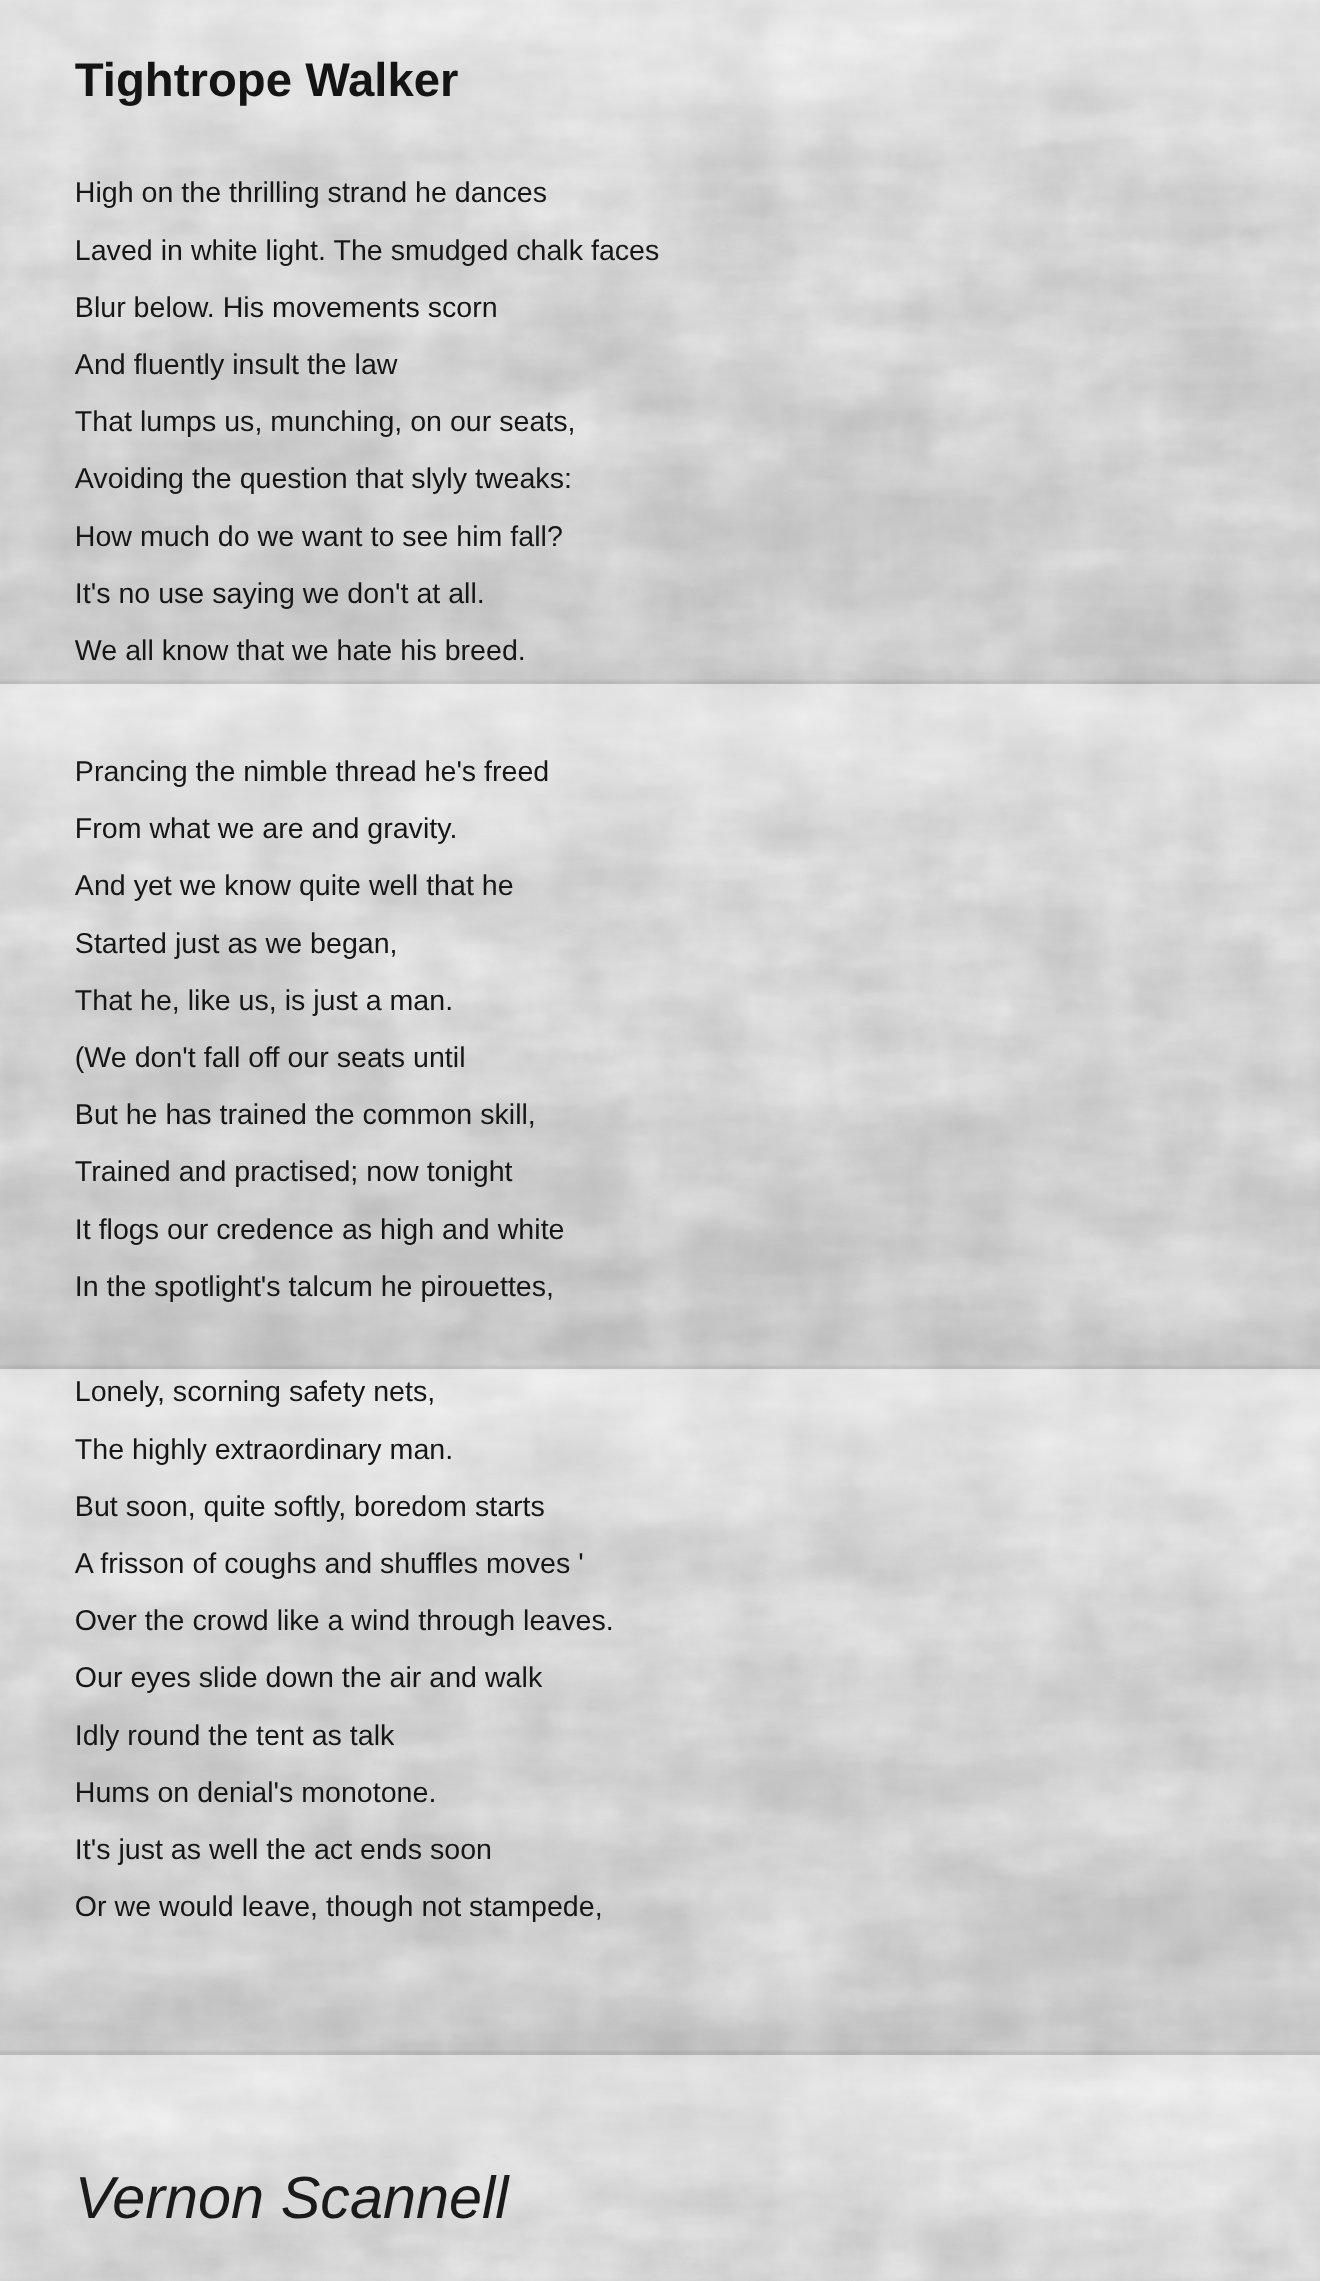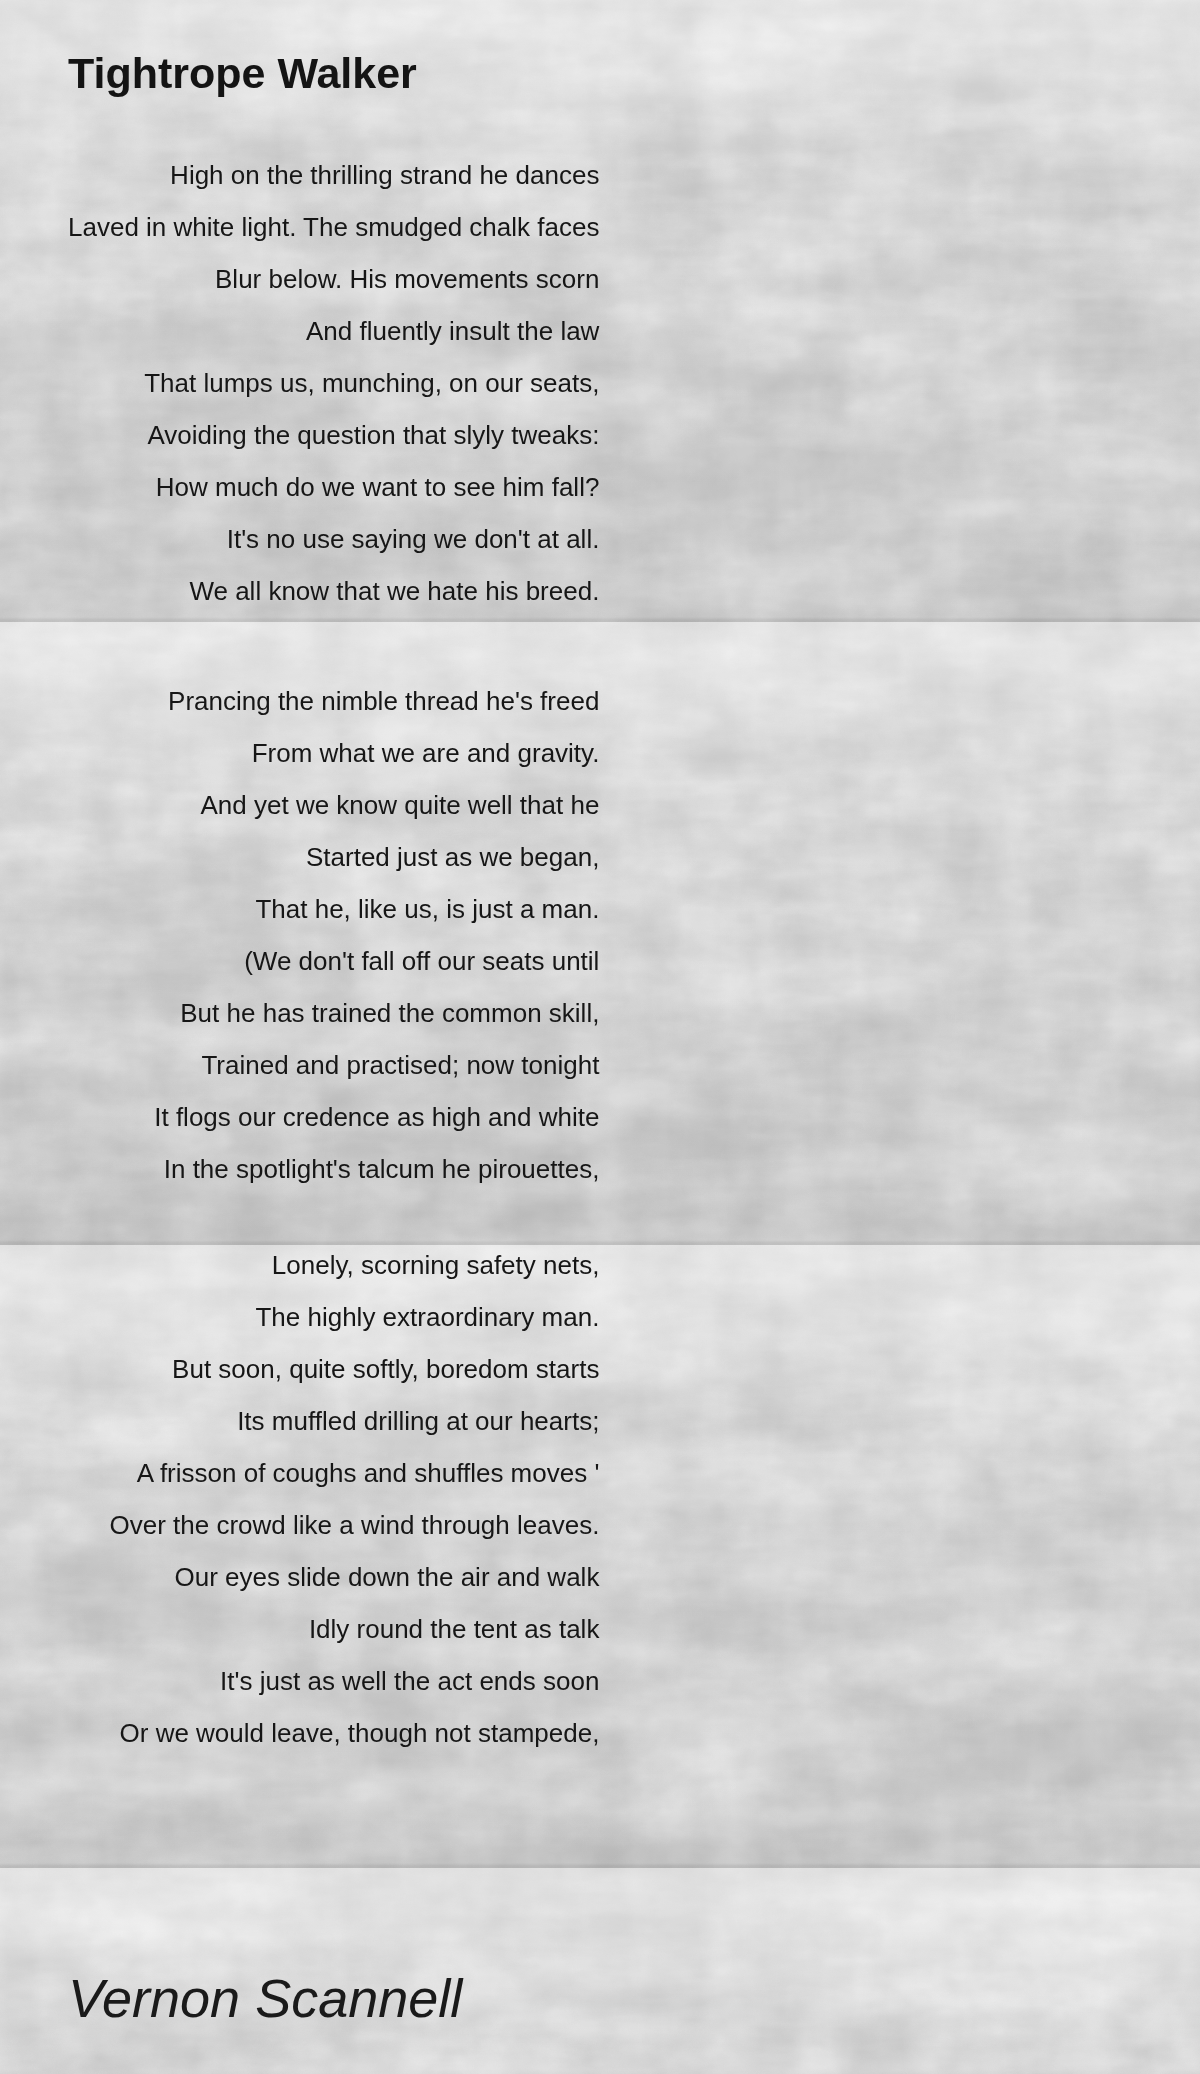--- a/index.html
+++ b/index.html
@@ -27,21 +27,21 @@
       rgba(255,255,255,0.34) 0px,
       rgba(255,255,255,0.26) 60px,
       rgba(255,255,255,0.00) 185px,
       rgba(0,0,0,0.030) 430px,
       rgba(0,0,0,0.055) 618px,
       rgba(0,0,0,0.120) 621px,
       rgba(0,0,0,0.120) 623px
     );
     pointer-events: none;
   }
-  .content { position: absolute; left: 0; top: 0; width: 100%; height: 100%; text-align: right; }
+  .content { position: absolute; left: 0; top: 0; width: 100%; height: 100%; }
   .title {
     position: absolute;
     left: 68px; top: 48px;
     margin: 0;
     font-size: 43px;
     line-height: 50px;
     font-weight: bold;
     color: #141414;
     white-space: nowrap;
   }
@@ -122,25 +122,25 @@
           <div class="line">(We don't fall off our seats until</div>
           <div class="line">But he has trained the common skill,</div>
           <div class="line">Trained and practised; now tonight</div>
           <div class="line">It flogs our credence as high and white</div>
           <div class="line">In the spotlight's talcum he pirouettes,</div>
         </div>
         <div class="stanza">
           <div class="line">Lonely, scorning safety nets,</div>
           <div class="line">The highly extraordinary man.</div>
           <div class="line">But soon, quite softly, boredom starts</div>
-          <div class="line">Its muffled drilling at our hearts;</div>
           <div class="line">A frisson of coughs and shuffles moves '</div>
           <div class="line">Over the crowd like a wind through leaves.</div>
           <div class="line">Our eyes slide down the air and walk</div>
           <div class="line">Idly round the tent as talk</div>
+          <div class="line">Hums on denial's monotone.</div>
           <div class="line">It's just as well the act ends soon</div>
           <div class="line">Or we would leave, though not stampede,</div>
         </div>
       </div>
 
     <div class="author">Vernon Scannell</div>
   </div>
 
 </div>
 

